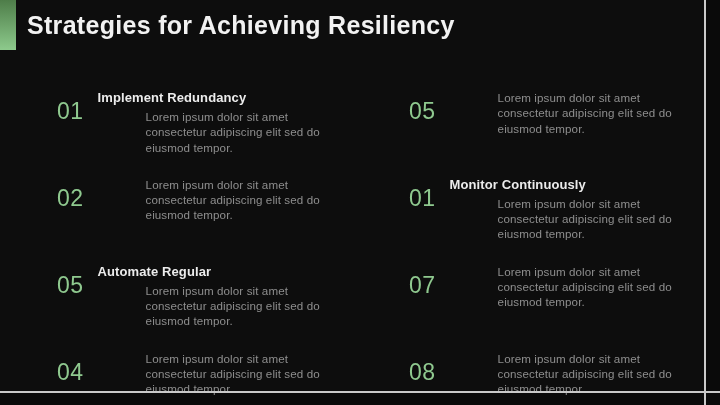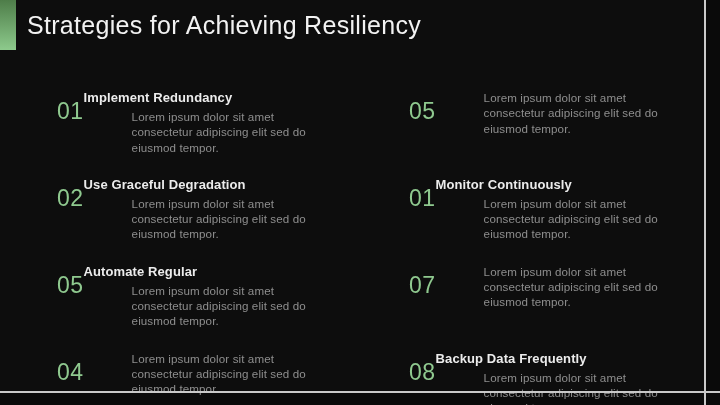--- a/index.html
+++ b/index.html
@@ -39,37 +39,38 @@
   .accent-bar {
     position: absolute;
     left: 0; top: 0;
     width: 16px; height: 50px;
     background: linear-gradient(to bottom, var(--accent-top, #4e7d49), var(--accent-bottom, #8dca8c));
   }
   .slide-title {
     position: absolute;
     left: 27px; top: 11px;
     font-size: 25px;
-    font-weight: 400;
+    font-weight: 700;
     letter-spacing: 0.3px;
     color: #f2f2f2;
   }
   .items-grid {
     position: absolute;
     left: 57px; top: 90px;
     width: 606px;
     display: grid;
     grid-template-columns: 296px 296px;
     column-gap: 56px;
     grid-auto-flow: column;
     grid-template-rows: repeat(4, auto);
     row-gap: 22px;
   }
   .item {
     display: flex;
+    gap: 14px;
     min-height: 47px;
   }
   .item-number {
     flex: 0 0 auto;
     font-size: 23px;
     line-height: 1;
     font-weight: 400;
     color: var(--number-color, #8fc98f);
     margin-top: 10px;
     min-width: 26px;
@@ -103,21 +104,20 @@
       <div class="item">
         <div class="item-number">01</div>
         <div class="item-text">
           <div class="item-heading">Implement Redundancy</div>
           <div class="item-body">Lorem ipsum dolor sit amet consectetur adipiscing elit sed do eiusmod tempor.</div>
         </div>
       </div>
       <div class="item">
         <div class="item-number">02</div>
         <div class="item-text">
-          <div class="item-heading">Use Graceful Degradation</div>
           <div class="item-body">Lorem ipsum dolor sit amet consectetur adipiscing elit sed do eiusmod tempor.</div>
         </div>
       </div>
       <div class="item">
         <div class="item-number">05</div>
         <div class="item-text">
           <div class="item-heading">Automate Regular</div>
           <div class="item-body">Lorem ipsum dolor sit amet consectetur adipiscing elit sed do eiusmod tempor.</div>
         </div>
       </div>
@@ -142,21 +142,20 @@
       </div>
       <div class="item">
         <div class="item-number">07</div>
         <div class="item-text">
           <div class="item-body">Lorem ipsum dolor sit amet consectetur adipiscing elit sed do eiusmod tempor.</div>
         </div>
       </div>
       <div class="item">
         <div class="item-number">08</div>
         <div class="item-text">
-          <div class="item-heading">Backup Data Frequently</div>
           <div class="item-body">Lorem ipsum dolor sit amet consectetur adipiscing elit sed do eiusmod tempor.</div>
         </div>
       </div>
     </div>
   </div>
 
   <div class="slide-boundary-h"></div>
   <div class="slide-boundary-v"></div>
 </div>
 

